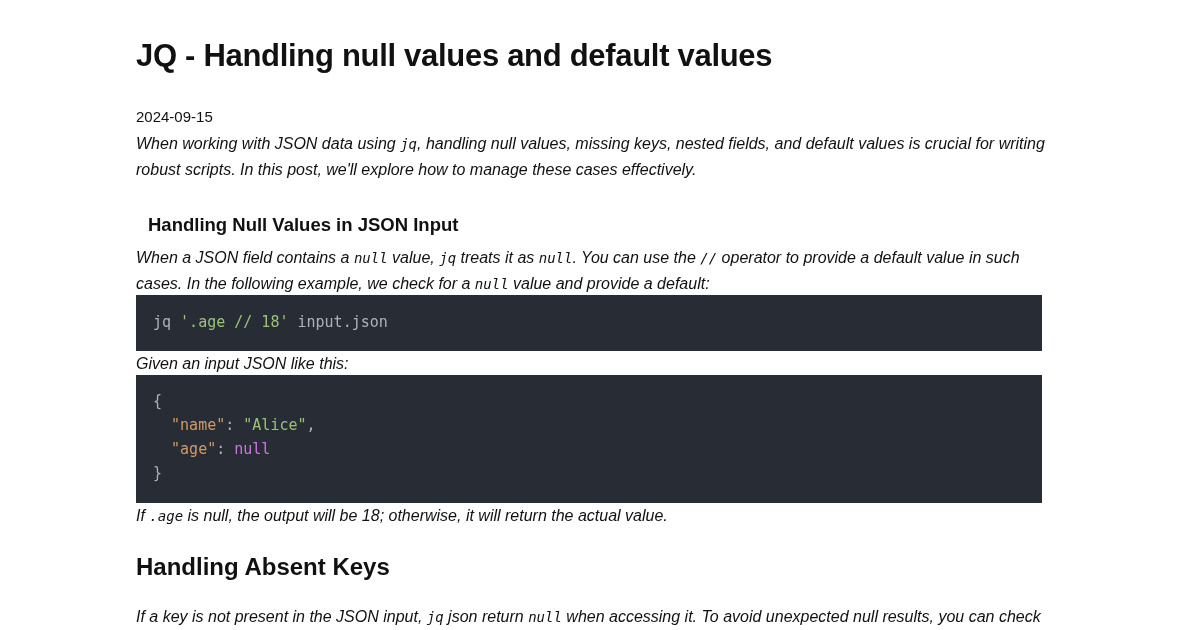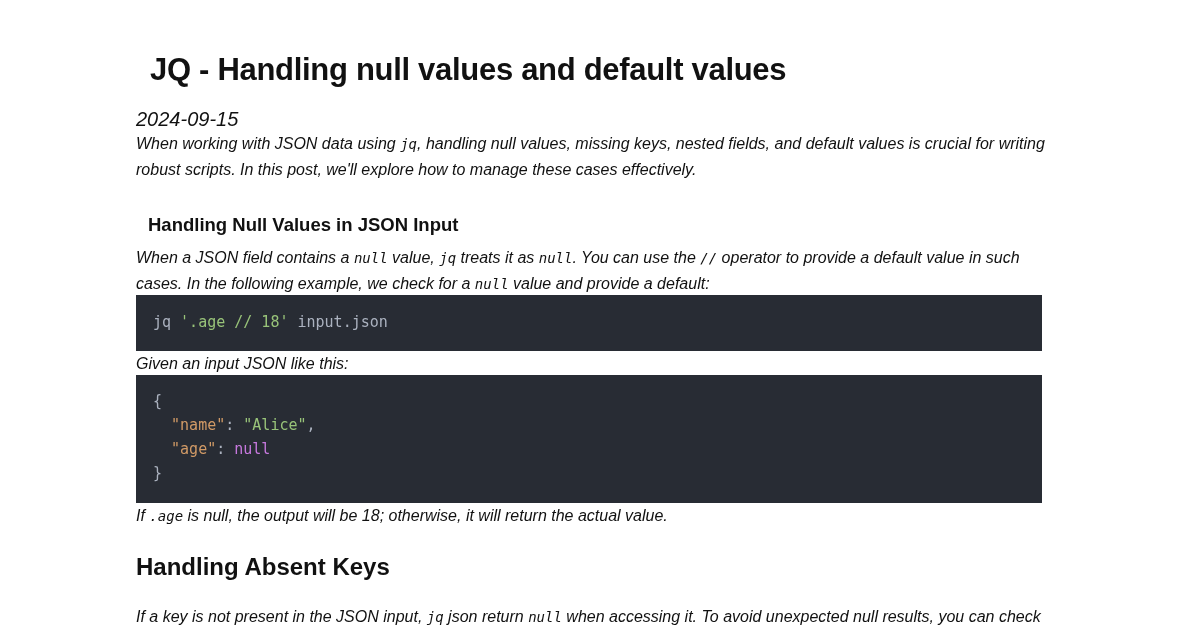--- a/index.html
+++ b/index.html
@@ -3,25 +3,25 @@
   <meta charset="utf-8">
   <style>
     html, body { margin: 0; padding: 0; background: #ffffff; }
     body {
       width: 1200px; height: 630px; overflow: hidden;
       font-family: "Liberation Sans", sans-serif;
       color: #111111;
     }
     .article { position: absolute; left: 136px; top: 0; width: 928px; }
     h1 {
-      position: absolute; top: 38px; left: 0; margin: 14px;
+      position: absolute; top: 38px; left: 0; margin: 0;
       font-size: 31px; font-weight: 700; letter-spacing: -0.3px; white-space: nowrap;
     }
     .date {
-      position: absolute; top: 108px; left: 0; font-size: 20px; font-style: italic;
+      position: absolute; top: 108px; left: 0; font-size: 15px; 
     }
     p {
       position: absolute; left: 0; margin: 0; width: 928px;
       font-size: 16px; line-height: 25px; font-style: italic;
     }
     code.inline {
       font-family: "DejaVu Sans Mono", monospace; font-size: 14px;
     }
     h3 {
       position: absolute; left: 0; margin: 12px; font-size: 18.5px; font-weight: 700;

